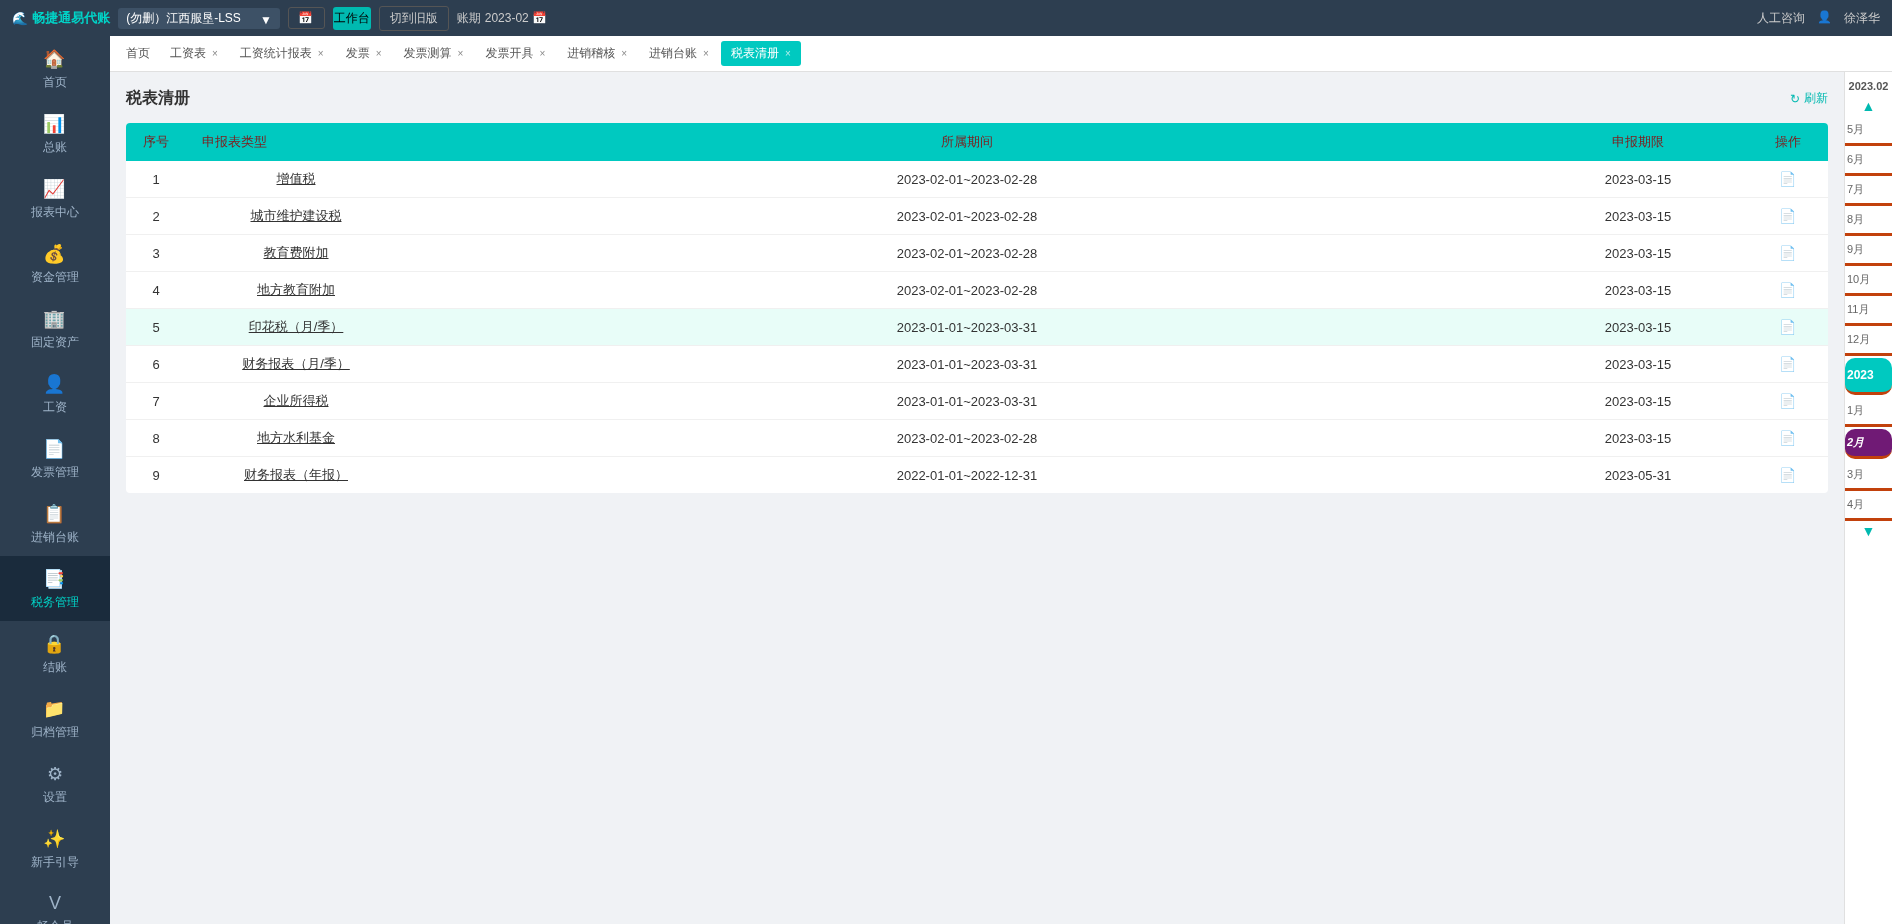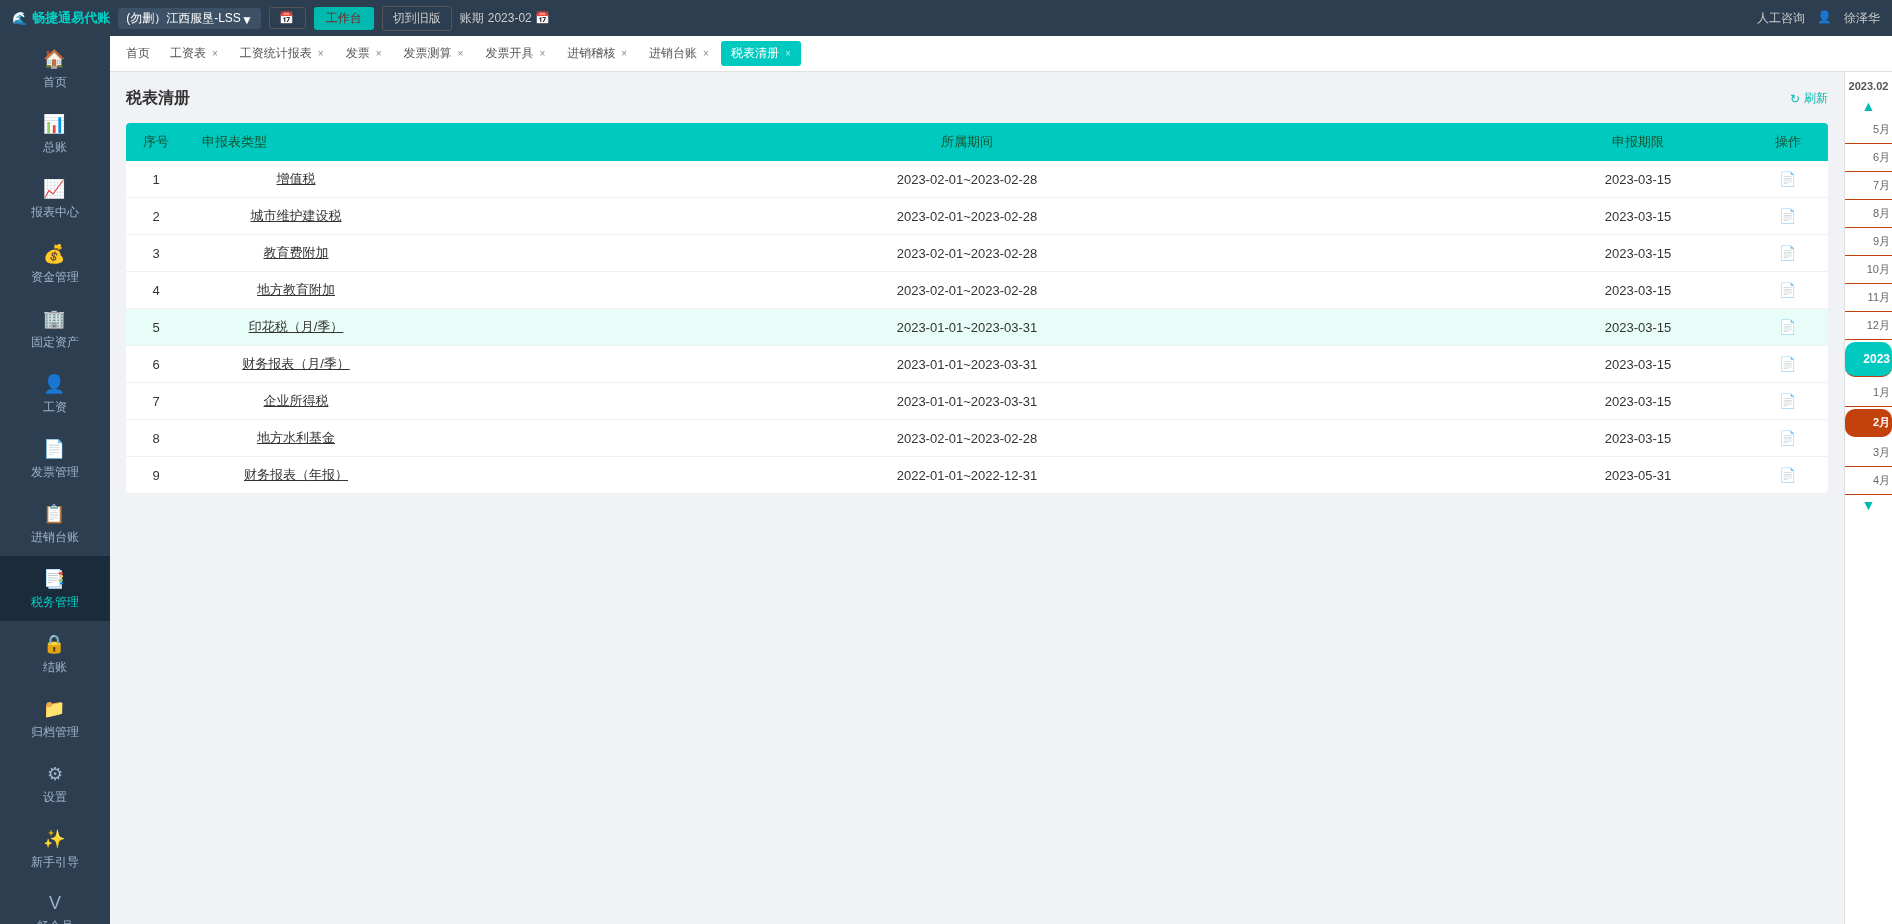--- a/index.html
+++ b/index.html
@@ -24,30 +24,30 @@
       gap: 4px;
     }
     .top-bar-company {
       color: #fff;
       font-size: 12px;
       background: #3d5166;
       border-radius: 3px;
       padding: 2px 8px;
       display: flex;
       align-items: flex-end;
-      gap: 0;
+      gap: 19px;
       cursor: pointer;
     }
     .top-bar-spacer { flex: 1; }
     .top-bar-btn {
       background: #00b9b0;
-      color: #7f1d1d;
+      color: #000000;
       border: none;
       border-radius: 3px;
-      padding: 3px 12px;
+      padding: 3px 1px;
       font-size: 12px;
       cursor: pointer;
     }
     .top-bar-btn2 {
       background: transparent;
       color: #ccc;
       border: 1px solid #555;
       border-radius: 3px;
       padding: 3px 10px;
       font-size: 12px;
@@ -184,21 +184,21 @@
     
     .data-table {
       width: 100%;
       border-collapse: collapse;
       background: #fff;
       border-radius: 4px;
       overflow: hidden;
     }
     .data-table th {
       background: #00c9c0;
-      color: #14532d;
+      color: #7f1d1d;
       font-size: 13px;
       font-weight: normal;
       padding: 10px 12px;
       text-align: center;
       border: none;
     }
     .data-table td {
       padding: 9px 12px;
       font-size: 13px;
       color: #333;
@@ -239,42 +239,43 @@
       display: flex;
       flex-direction: column;
       align-items: center;
       gap: 0;
       width: 100%;
       overflow-y: auto;
       max-height: 800px;
     }
     .timeline-item {
       width: 100%;
-      text-align: right;
+      text-align: left;
       padding: 6px 2px;
       font-size: 11px;
       color: #666;
       cursor: pointer;
-      border-bottom: 1px solid #c2410c;
+      border-bottom: 3px solid #c2410c;
     }
     .timeline-item.year-badge {
       background: #00c9c0;
       color: #fff;
       font-weight: bold;
       font-size: 12px;
       border-radius: 10px;
       margin: 2px 4px;
       padding: 10px 2px;
     }
     .timeline-item.active-month {
-      background: #c2410c;
+      background: #701a75;
       color: #fff;
       border-radius: 10px;
       margin: 2px 4px;
       font-weight: bold;
+      font-style: italic;
     }
   </style>
 </head>
 <body>
 
 <div class="top-bar">
   <div class="top-bar-logo">
     <span>🌊</span>
     <span>畅捷通易代账</span>
   </div>

